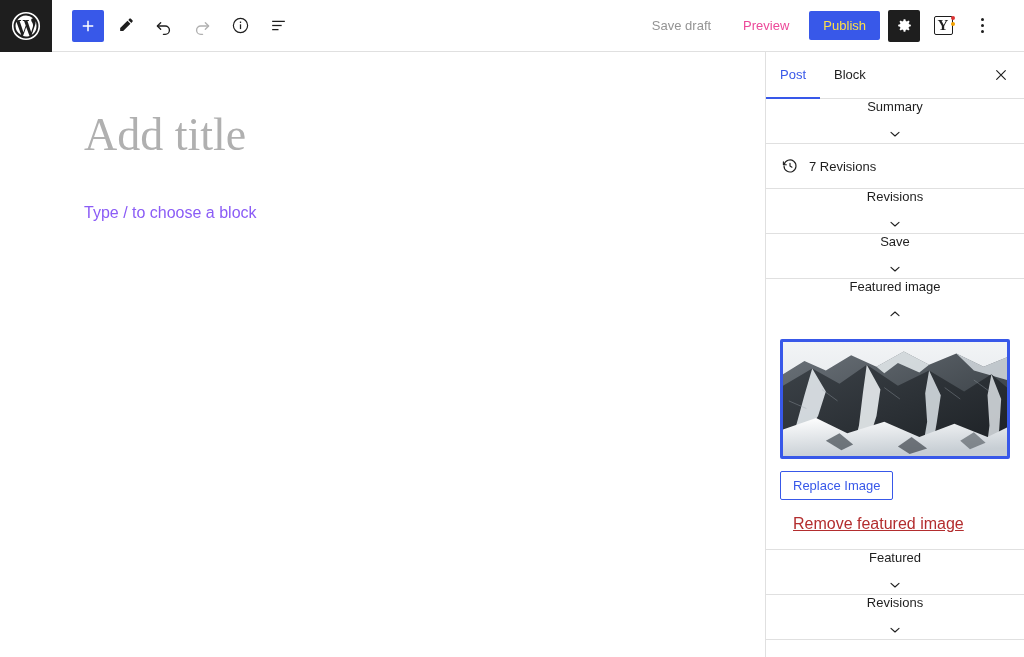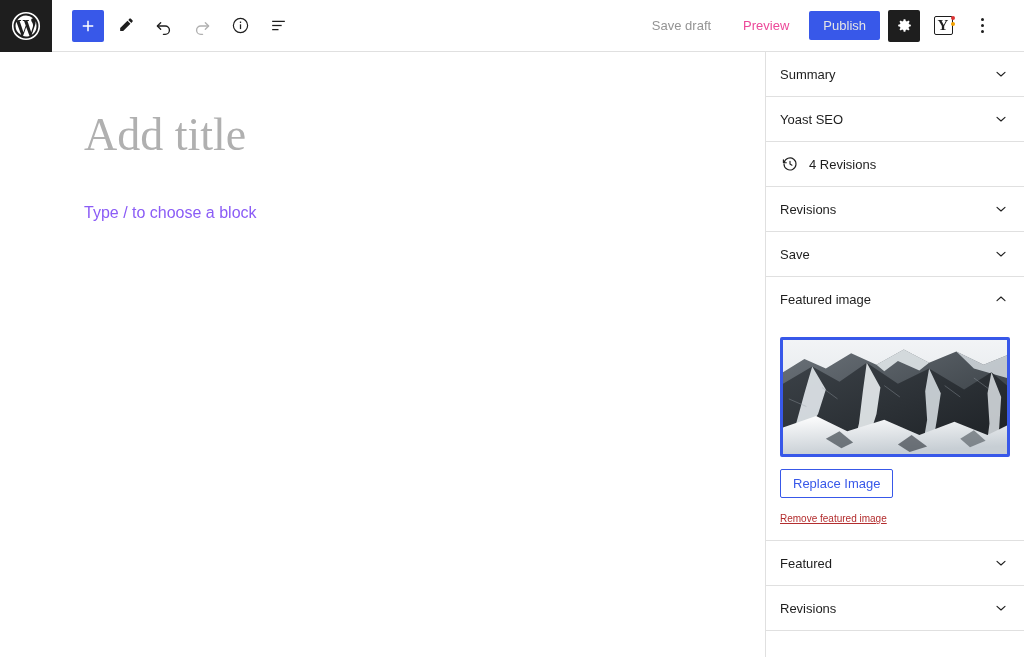--- a/index.html
+++ b/index.html
@@ -74,21 +74,21 @@
     font-size: 13px;
     color: #ec4899;
     background: transparent;
     border: none;
     padding: 6px 12px;
     border-radius: 2px;
     cursor: pointer;
   }
   .publish-btn {
     font-size: 13px;
-    color: #e5e5e5;
+    color: #fde047;
     background: #3858e9;
     border: none;
     padding: 8px 14px;
     border-radius: 2px;
     cursor: pointer;
     line-height: 1;
   }
   .icon-square {
     width: 32px; height: 32px;
     display: flex; align-items: center; justify-content: center;
@@ -204,20 +204,21 @@
   }
   .panel-head {
     height: 44px;
     display: flex; align-items: center;
     padding: 0 14px 0 14px;
     cursor: pointer;
     font-size: 13px;
     font-weight: 500;
     color: #1e1e1e;
     justify-content: space-between;
+    flex-direction: column;
   }
   .panel-head .lbl-wrap { display: flex; align-items: center; gap: 9px; }
   .chev {
     width: 18px; height: 18px;
     display: flex; align-items: center; justify-content: center;
     color: #1e1e1e;
   }
   .panel-body { padding: 16px 14px 16px 14px; }
 
   .featured-thumb {
@@ -239,24 +240,25 @@
     background: #fff;
     border: 1px solid #3858e9;
     border-radius: 2px;
     padding: 7px 12px;
     cursor: pointer;
     line-height: 1;
   }
   .remove-link {
     display: block;
     margin-top: 15px;
-    font-size: 10px;
+    font-size: 16px;
     color: #b32d2e;
     text-decoration: underline;
     cursor: pointer;
+    margin-left: 13px;
   }
   .rev-icon {
     width: 20px; height: 20px;
     display: flex; align-items: center; justify-content: center;
     color: #1e1e1e;
   }
   .rev-row {
     height: 44px;
     display: flex; align-items: center;
     gap: 9px;
@@ -349,57 +351,54 @@
     </div>
   </div>
 
   <div class="canvas">
     <div class="post-title">Add title</div>
     <div class="block-prompt">Type / to choose a block</div>
   </div>
 
   <div class="sidebar">
 
+    <div class="side-tabs">
+      <div class="side-tab active">Post</div>
+      <div class="side-tab">Block</div>
+      <div class="side-close">
+        <svg width="16" height="16" viewBox="0 0 24 24" aria-hidden="true">
+            <path fill="none" stroke="currentColor" stroke-width="1.7" stroke-linecap="round" d="M5.5 5.5l13 13M18.5 5.5l-13 13"></path>
+          </svg>
+      </div>
+    </div>
 
     <div class="panel">
       <div class="panel-head">
         <span class="lbl-wrap">
             <span>Summary</span>
           </span>
         <span class="chev">
           <svg width="16" height="16" viewBox="0 0 24 24" aria-hidden="true">
               <path fill="none" stroke="currentColor" stroke-width="1.7" stroke-linecap="round" stroke-linejoin="round" d="M6 9.5l6 5.5 6-5.5"></path>
             </svg>
         </span>
       </div>
     </div>
 
-    <div class="panel">
-      <div class="panel-head">
-        <span class="lbl-wrap">
-            <span>Yoast SEO</span>
-          </span>
-        <span class="chev">
-          <svg width="16" height="16" viewBox="0 0 24 24" aria-hidden="true">
-              <path fill="none" stroke="currentColor" stroke-width="1.7" stroke-linecap="round" stroke-linejoin="round" d="M6 9.5l6 5.5 6-5.5"></path>
-            </svg>
-        </span>
-      </div>
-    </div>
 
     <div class="panel">
       <div class="rev-row">
         <span class="rev-icon">
           <svg width="18" height="18" viewBox="0 0 24 24" aria-hidden="true">
             <path fill="none" stroke="currentColor" stroke-width="1.5" stroke-linecap="round" d="M4.2 10.2A8 8 0 1 1 4 12"></path>
             <path fill="none" stroke="currentColor" stroke-width="1.5" stroke-linecap="round" stroke-linejoin="round" d="M3.2 6.4v3.9h3.9"></path>
             <path fill="none" stroke="currentColor" stroke-width="1.5" stroke-linecap="round" stroke-linejoin="round" d="M12 8.3V12l2.6 1.6"></path>
           </svg>
         </span>
-        <span>4 Revisions</span>
+        <span>7 Revisions</span>
       </div>
     </div>
 
     <div class="panel">
       <div class="panel-head">
         <span class="lbl-wrap">
             <span>Revisions</span>
           </span>
         <span class="chev">
           <svg width="16" height="16" viewBox="0 0 24 24" aria-hidden="true">

